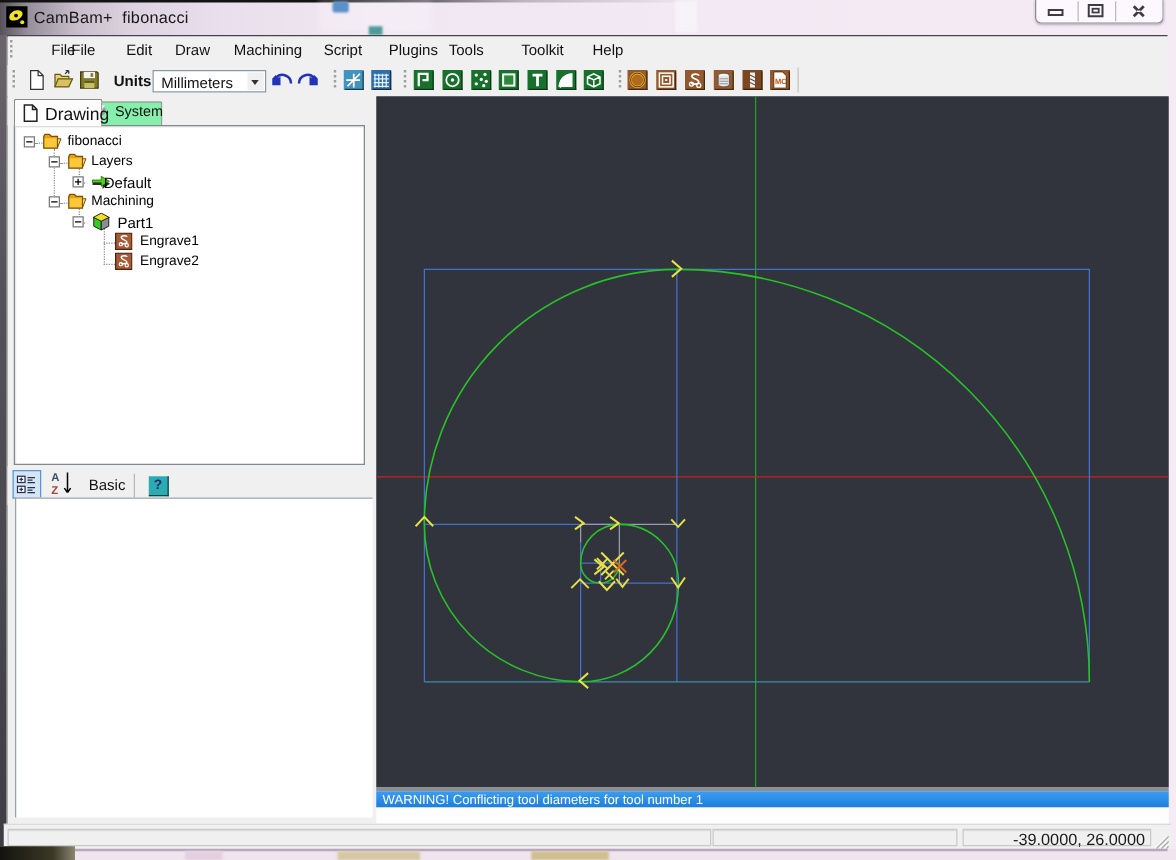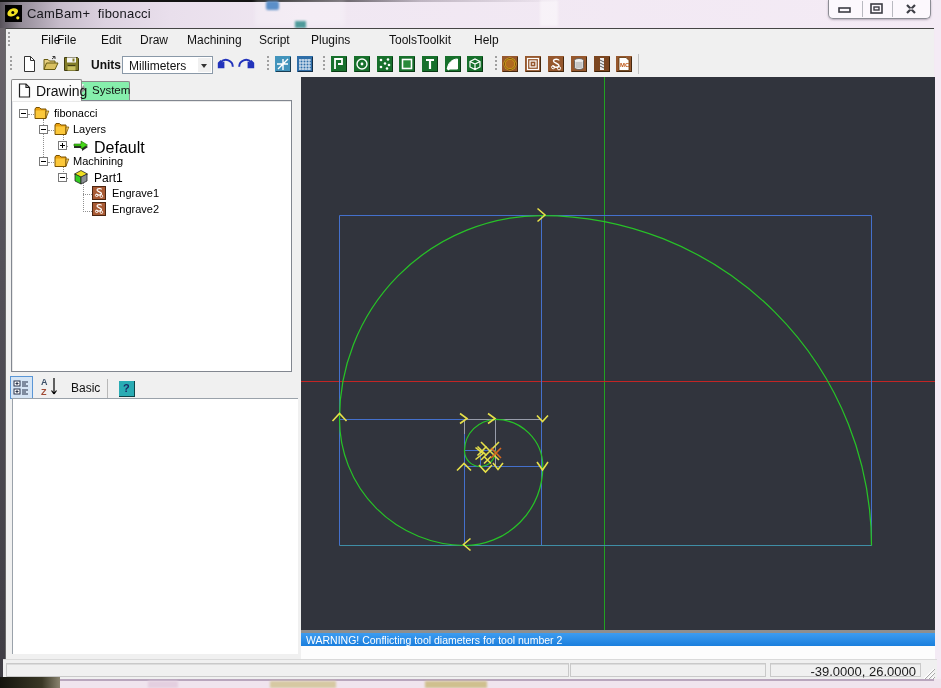--- a/index.html
+++ b/index.html
@@ -102,21 +102,21 @@
       <rect y="12" width="2" height="2"></rect>
     </g>
   </svg>
 <span class="abs menuitem" style="left:21px;margin-left:20px;">File</span>
 <span class="abs menuitem" style="left:57px;">File</span>
 <span class="abs menuitem" style="left:101px;">Edit</span>
 <span class="abs menuitem" style="left:140px;">Draw</span>
 <span class="abs menuitem" style="left:187px;">Machining</span>
 <span class="abs menuitem" style="left:259px;">Script</span>
 <span class="abs menuitem" style="left:311px;">Plugins</span>
-<span class="abs menuitem" style="left:389px;">Tools</span>
+<span class="abs menuitem" style="left:359px;">Tools</span>
 <span class="abs menuitem" style="left:417px;">Toolkit</span>
 <span class="abs menuitem" style="left:474px;">Help</span>
 
 <div class="abs" id="toolbar">
 <svg class="abs" style="left:0;top:0" width="928" height="25" viewBox="0 0 928 25">
 
   <g fill="#a0a0a0">
     <rect x="4" y="4" width="2" height="2"></rect>
         <rect x="4" y="8" width="2" height="2"></rect>
         <rect x="4" y="12" width="2" height="2"></rect>
@@ -378,21 +378,21 @@
     </svg>
   <svg class="abs" style="left:80px;top:101px" width="14" height="14" viewBox="0 0 14 14">
       <rect x="0.5" y="0.5" width="13" height="13" fill="#a85a34" stroke="#4a2410" stroke-width="1"></rect>
       <path d="M9.5 3.5 C9.5 2.2 5 2.2 5 4 C5 5.8 9.5 5.9 9.5 7.6 C9.5 9.5 4.6 9.5 4.6 7.9" fill="none" stroke="#fff" stroke-width="1.2"></path>
       <circle cx="4.7" cy="9.3" r="1.3" fill="none" stroke="#fff" stroke-width="0.9"></circle>
       <circle cx="9.4" cy="10.2" r="1.3" fill="none" stroke="#fff" stroke-width="0.9"></circle>
     </svg>
 
   <span class="abs tlabel" style="left:42px;top:6px;font-size:11px;">fibonacci</span>
   <span class="abs tlabel" style="left:61px;top:22px;font-size:11px;">Layers</span>
-  <span class="abs tlabel" style="left:82px;top:38px;font-size:16px;">Default</span>
+  <span class="abs tlabel" style="left:71px;top:38px;font-size:12px;">Default</span>
   <span class="abs tlabel" style="left:61px;top:54px;font-size:11px;">Machining</span>
   <span class="abs tlabel" style="left:82px;top:70px;font-size:12px;">Part1</span>
   <span class="abs tlabel" style="left:100px;top:86px;font-size:11px;">Engrave1</span>
   <span class="abs tlabel" style="left:100px;top:102px;font-size:11px;">Engrave2</span>
 </div>
 
 <div class="abs" id="propbar"></div>
 <div class="abs" id="catbtn">
   <svg width="21" height="21" viewBox="0 0 21 21">
     <rect x="3" y="4" width="6" height="5" fill="#fff" stroke="#28324a" stroke-width="1"></rect>
@@ -457,21 +457,21 @@
     <path d="M180 364 L198 382 M198 364 L180 382"></path>
     <path d="M176.5 368.5 L185.5 377.5 M185.5 368.5 L176.5 377.5"></path>
     <path d="M183 378.5 L190 385.5 M190 378.5 L183 385.5"></path>
   </g>
   <path d="M190 370 L200 380 M200 370 L190 380" stroke="#d86820" stroke-width="1.6" fill="none"></path>
   </g>
 </svg>
 </div>
 <div class="abs" id="canvgrayline"></div>
 <div class="abs" id="warnbar">
-    <span>WARNING! Conflicting tool diameters for tool number 2</span>
+    <span>WARNING! Conflicting tool diameters for tool number 1</span>
   </div>
 <div class="abs" id="whitestrip"></div>
 <div class="abs" id="statusbar">
   <div class="sbox" style="left:3px; width:563px;"></div>
   <div class="sbox" style="left:567px; width:196px;"></div>
   <div class="sbox" style="left:767px; width:151px;"></div>
   <span id="coords">-39.0000, 26.0000</span>
   <svg class="abs" style="left:918px;top:6px" width="14" height="14" viewBox="0 0 14 14">
     <path d="M13 3 L3 13 M13 7 L7 13 M13 11 L11 13" stroke="#ffffff" stroke-width="1.4"></path>
     <path d="M14 3 L4 13 M14 7 L8 13 M14 11 L12 13" stroke="#a8a8a8" stroke-width="1"></path>

